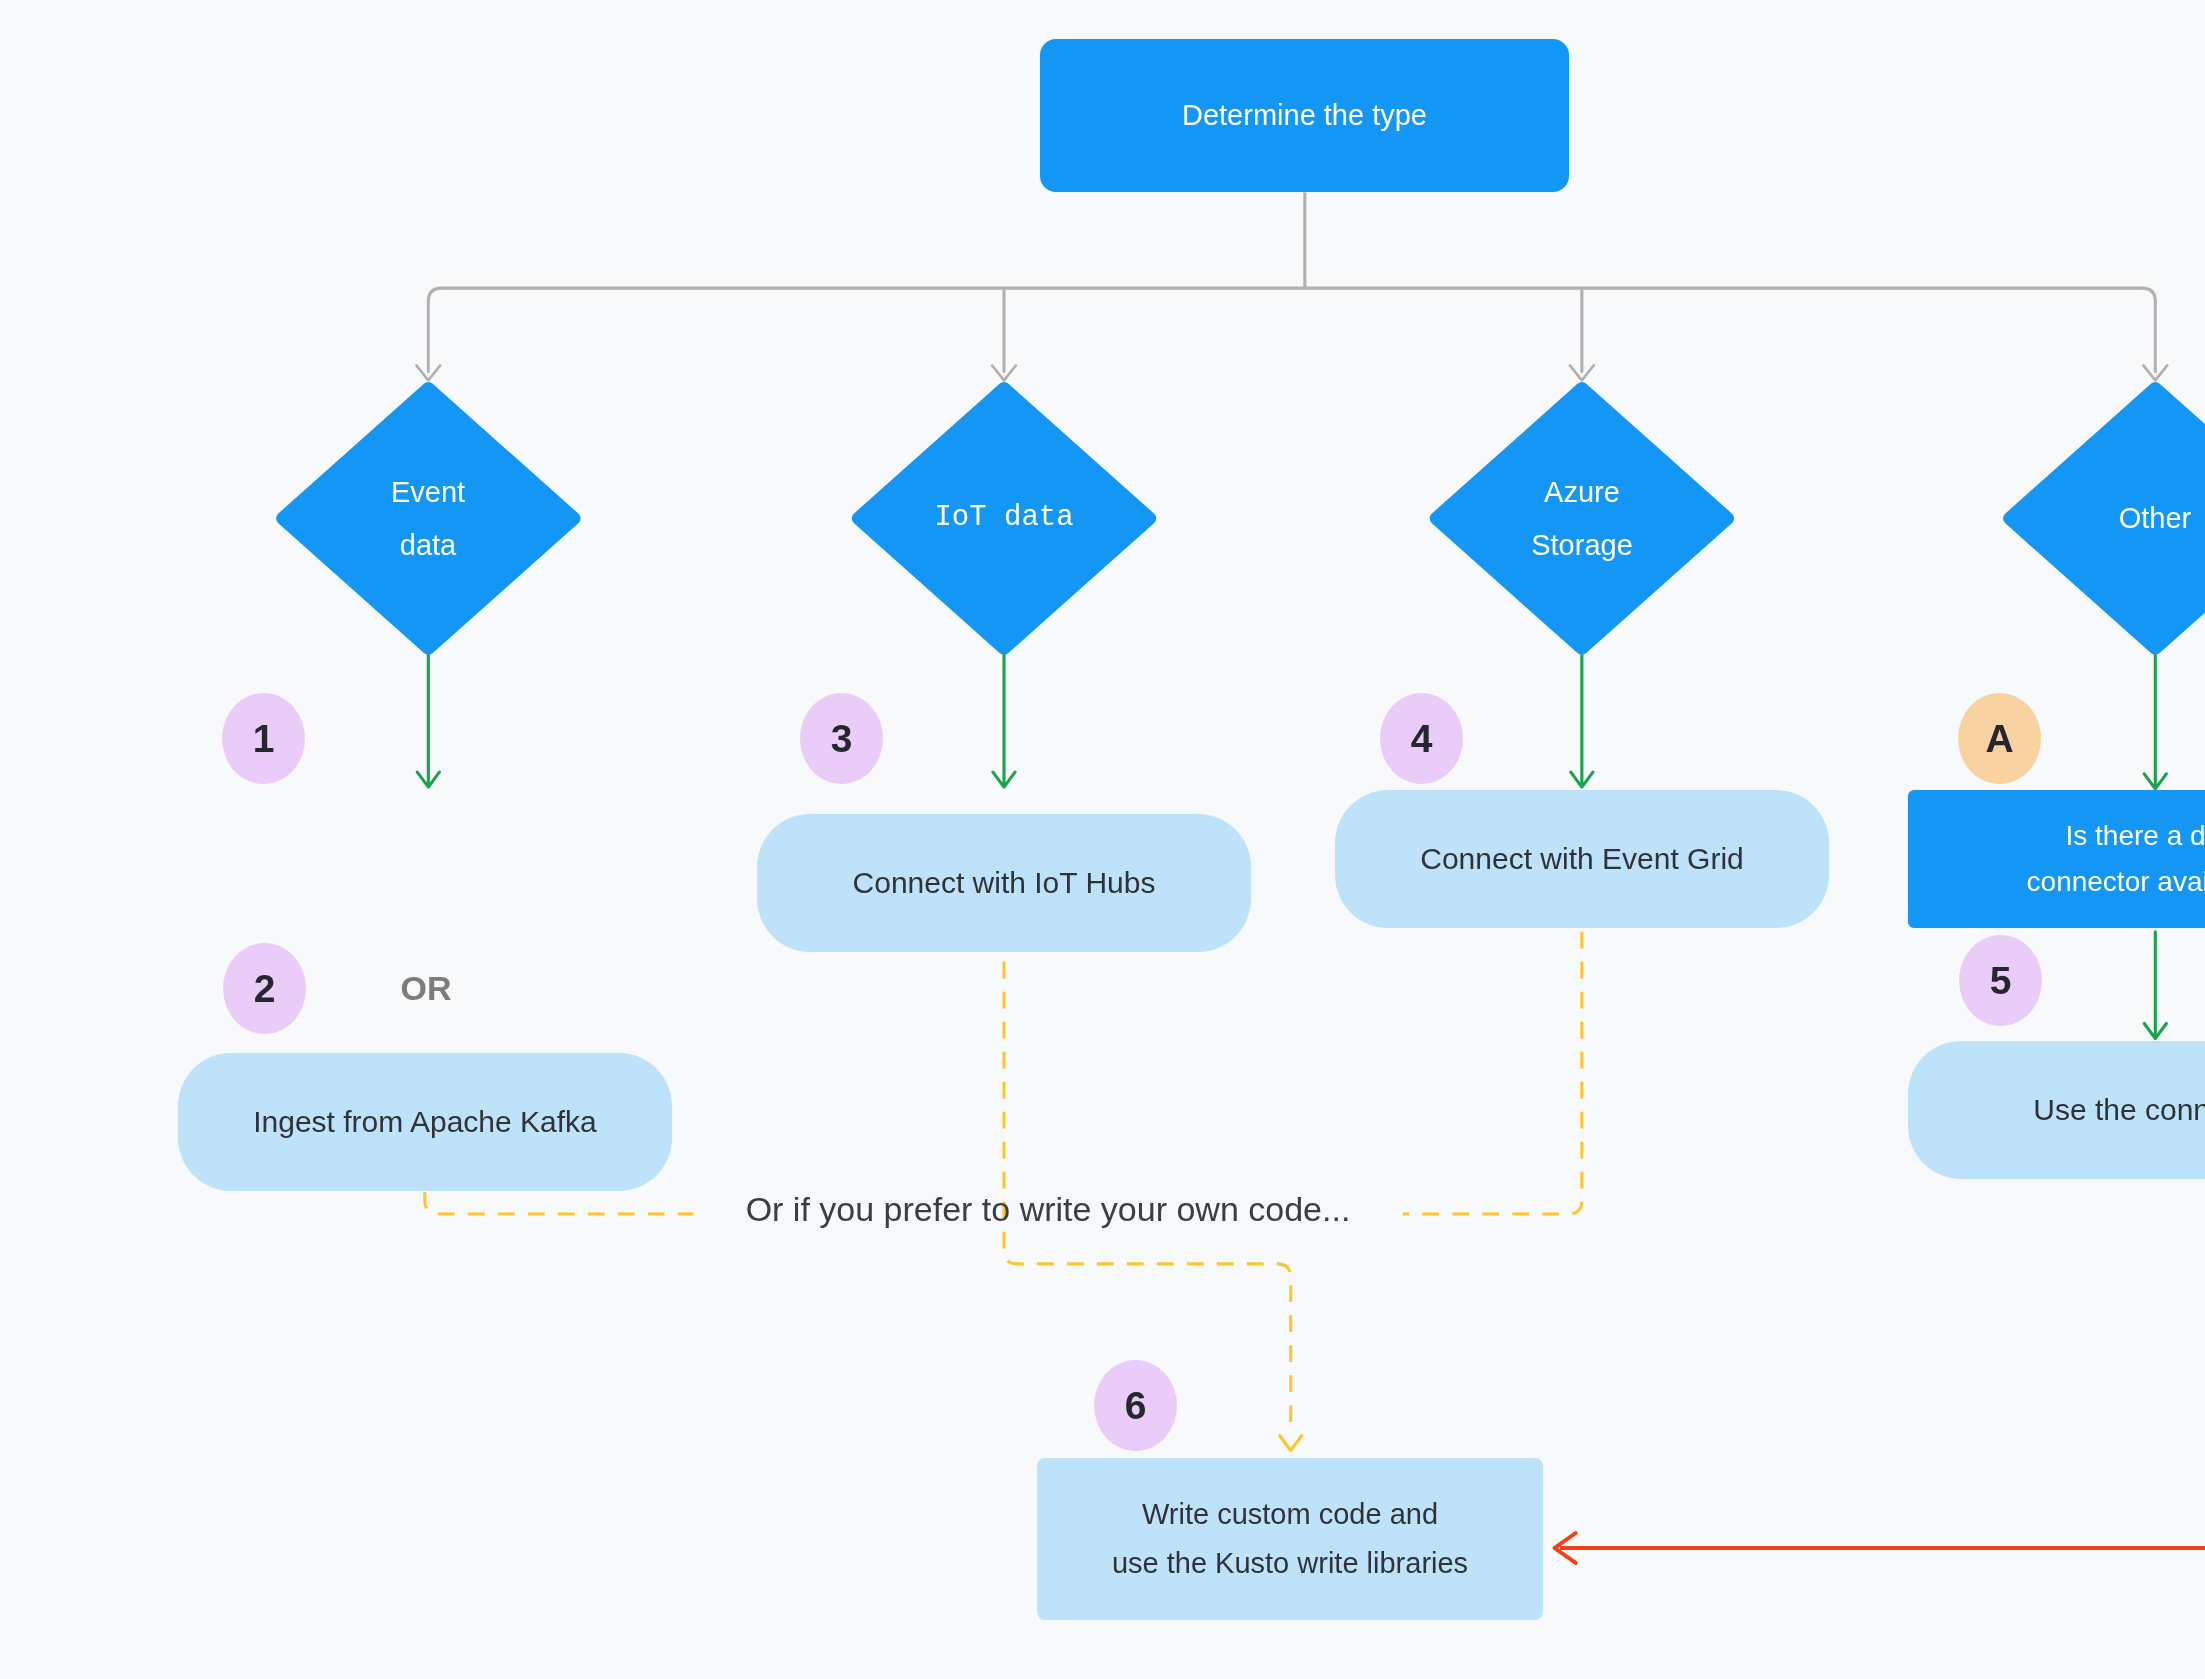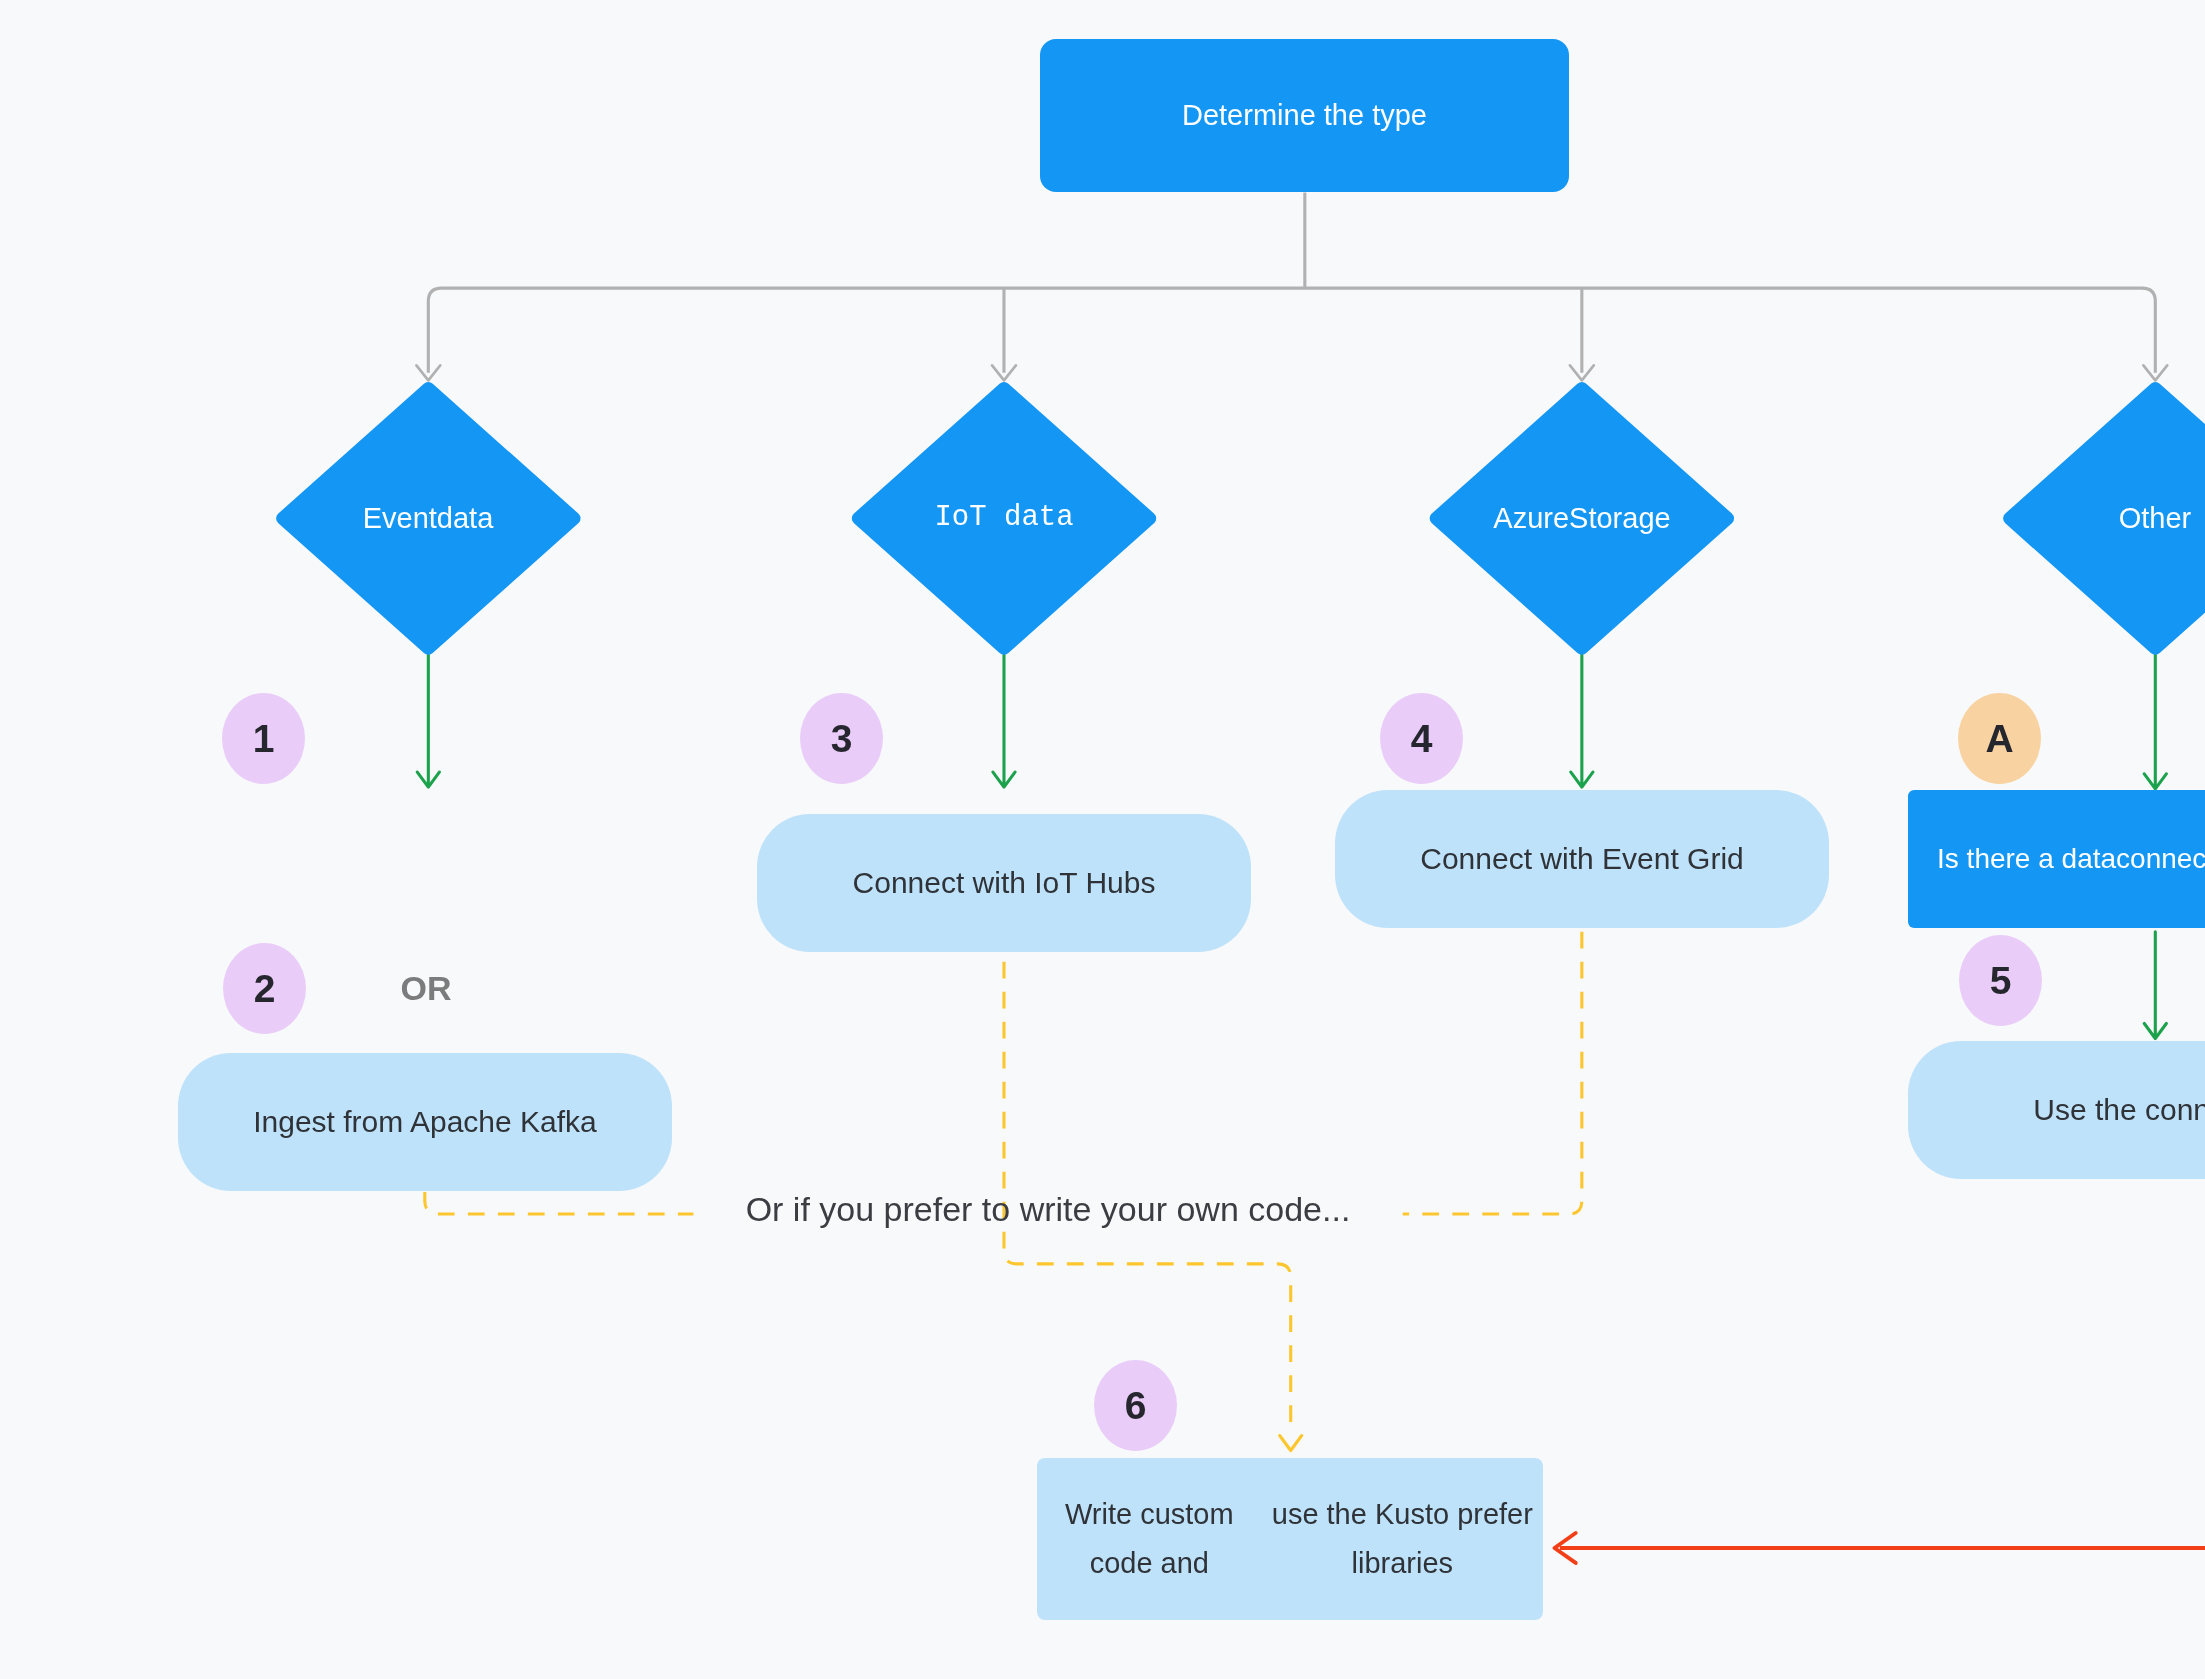--- a/index.html
+++ b/index.html
@@ -5,21 +5,21 @@
   :root{
     --bg:#f8f9fa; --blue:#1496f5; --light_blue:#bfe2fb; --purple:#e9cdf8;
     --orange:#f8d2a0; --green:#1ca24c; --yellow:#fcc62e; --red:#f23f18;
     --gray_line:#b1b1b1; --gray_text:#7c7c7c; --dark_text:#2f3338; --note_text:#3a3d42;
   }
   *{margin:0;padding:0;box-sizing:border-box;}
   html,body{width:2682px;height:1680px;}
   body{background:var(--bg);font-family:"Liberation Sans",sans-serif;position:relative;overflow:hidden;}
   .canvas{position:absolute;inset:0;}
   svg.edges{position:absolute;left:0;top:0;width:2682px;height:1680px;}
-  .node{position:absolute;display:flex;flex-direction:row;align-items:center;justify-content:center;text-align:center;}
+  .node{position:absolute;display:flex;flex-direction:column;align-items:center;justify-content:center;text-align:center;}
   .root-box{left:1040px;top:39px;width:529px;height:153px;background:var(--blue);border-radius:16px;color:#fff;font-size:29px;line-height:1.7;}
   .diamond-text{width:302px;height:269px;color:#fff;font-size:29px;line-height:1.8;}
   .dt1{left:277px;top:384px;} .dt2{left:853px;top:384px;font-family:Liberation Mono, monospace;} .dt3{left:1431px;top:384px;} .dt4{left:2004px;top:384px;}
   .pill{width:494px;height:138px;background:var(--light_blue);border-radius:53px;color:var(--dark_text);font-size:30px;}
   .p1{left:178px;top:790px;} .p2{left:178px;top:1053px;} .p3{left:757px;top:790px;margin-top:24px;}
   .p4{left:1335px;top:790px;justify-content:center;} .p5{left:1908px;top:1041px;}
   .p6{left:1037px;top:1458px;width:506px;height:162px;background:var(--light_blue);border-radius:8px;color:var(--dark_text);font-size:29px;line-height:1.7;}
   .question-box{left:1908px;top:790px;width:494px;height:138px;background:var(--blue);border-radius:6.2px;color:#fff;font-size:28px;line-height:1.65;}
   .badge{position:absolute;width:83px;height:91px;border-radius:50%;background:var(--purple);color:#26262e;
          font-size:39px;font-weight:700;display:flex;align-items:center;justify-content:center;}
@@ -99,21 +99,21 @@
   </div>
   <div class="node question-box">
     <div>Is there a data</div>
     <div>connector available?</div>
   </div>
   <div class="node pill p5">
     <div>Use the connector</div>
   </div>
   <div class="node p6">
     <div>Write custom code and</div>
-    <div>use the Kusto prefer libraries</div>
+    <div>use the Kusto write libraries</div>
   </div>
 
   <div class="badge b1">1</div>
   <div class="badge b2">2</div>
   <div class="badge b3">3</div>
   <div class="badge b4">4</div>
   <div class="badge badge-orange bA">A</div>
   <div class="badge b5">5</div>
   <div class="badge b6">6</div>
 

